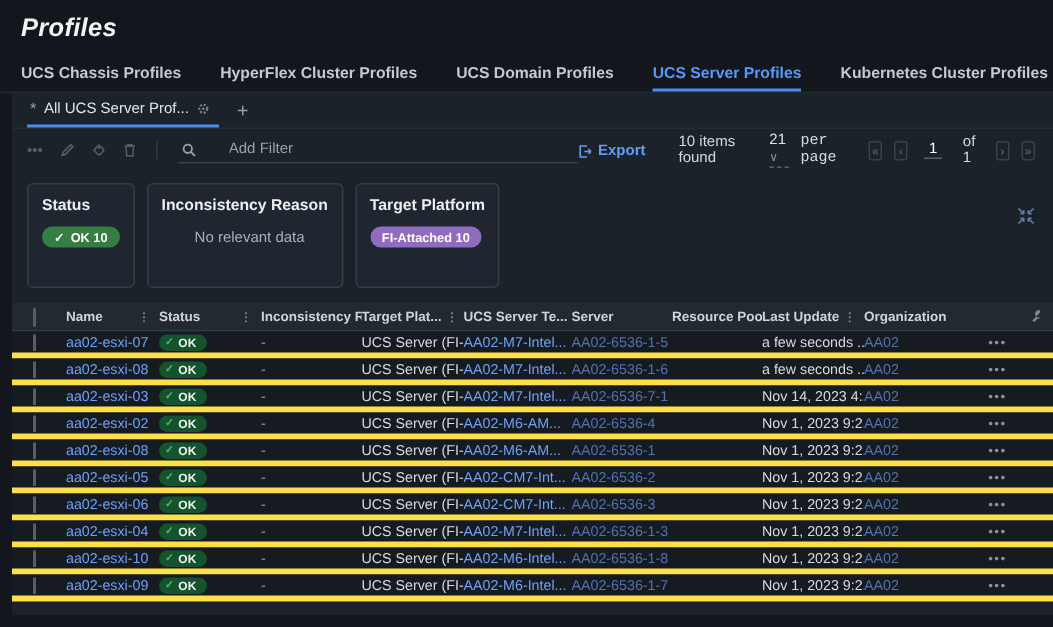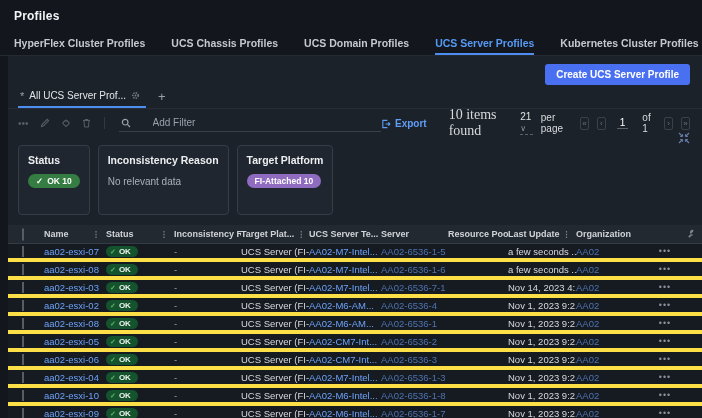--- a/index.html
+++ b/index.html
@@ -5,21 +5,21 @@
   * { margin:0; padding:0; box-sizing:border-box; }
   html,body { width:702px; height:418px; overflow:hidden; }
   body {
     background:#13171d;
     font-family:"Liberation Sans", sans-serif;
     color:#e8eaec;
     font-size:10px;
     -webkit-font-smoothing:antialiased;
   }
   .page-header { padding:9px 0 0 14px; }
-  .page-title { font-size:12px; font-weight:bold; color:#f2f4f6; letter-spacing:.2px; }
+  .page-title { font-size:17px; font-weight:bold; color:#f2f4f6; letter-spacing:.2px;font-style:italic; }
 
   .tabs { display:flex; gap:26px; padding:14px 0 0 14px; border-bottom:1px solid #232a32; height:33px; }
   .tab { font-size:10.5px; font-weight:bold; color:#c4c9cf; padding-bottom:8px; cursor:pointer; border-bottom:2px solid transparent; white-space:nowrap; }
   .tab.active { color:#559af5; border-bottom:2px solid #4d8df0; }
 
   .panel { position:relative; margin-left:8px; width:694px; height:348px; background:#1c222a; }
 
   .btn-row { display:flex; justify-content:flex-end; padding:8px 12px 0 0; }
   .btn-primary { background:#4a70f2; color:#fff; font-size:10px; font-weight:bold; border:none; border-radius:3px; padding:5px 11px; cursor:pointer; }
 
@@ -33,35 +33,35 @@
   .toolbar { display:flex; align-items:center; height:28px; padding:0 12px 0 10px; }
   .tb-icons { display:flex; align-items:center; gap:11px; color:#565d66; }
   .tb-icon { cursor:pointer; display:flex; align-items:center; }
   .tb-sep { width:1px; height:12px; background:#323943; margin:0 2px; }
   .filter-wrap { display:flex; align-items:center; gap:22px; margin-left:12px; width:330px; border-bottom:1px solid #3a414a; padding:3px 2px;justify-content:space-between; }
   .filter-input { background:transparent; border:none; outline:none; color:#aab0b8; font-size:10px; width:100%; font-family:"Liberation Sans",sans-serif; }
   .filter-input::placeholder { color:#9aa1aa; }
 
   .tb-right { display:flex; align-items:center; margin-left:auto; gap:8px; }
   .export { display:flex; align-items:flex-end; gap:4px; color:#5f9df6; font-size:10px; font-weight:bold; cursor:pointer; }
-  .items-found { color:#d7dadd; font-size:14px; margin:0 10px 0 14px;font-family:Liberation Serif, serif; }
+  .items-found { color:#d7dadd; font-size:10px; margin:0 10px 0 14px; }
   .pagesize { color:#e2e5e8; font-size:10px; border-bottom:1px dashed #5a616b; padding-bottom:1px; cursor:pointer; }
   .chev { color:#8a919b; font-size:8px; }
-  .perpage { color:#d7dadd; font-size:10px; margin-right:6px; }
+  .perpage { color:#d7dadd; font-size:10px; margin-right:6px;font-family:Liberation Mono, monospace; }
   .pg-btn { width:13px; height:13px; border:1px solid #3a414a; border-radius:2px; color:#6b727c; font-size:8px; display:flex; align-items:center; justify-content:center; cursor:pointer; }
   .pg-num { width:18px; text-align:center; color:#fff; font-size:10px; border-bottom:1px solid #5a616b; margin:0 3px; }
   .pg-of { color:#d7dadd; font-size:10px; margin:0 3px; }
 
   .widgets { display:flex; gap:8px; padding:8px 0 0 10px; height:80px; }
   .card { background:#20262f; border:1px solid #363d47; border-radius:4px; padding:8px 9px; height:70px; }
   .card-title { font-size:10.5px; font-weight:bold; color:#eceef0; margin-bottom:8px; white-space:nowrap; }
   .pill { display:inline-flex; align-items:center; gap:4px; border-radius:8px; padding:2px 8px; font-size:8.5px; font-weight:bold; color:#fff; white-space:nowrap; }
   .pill-green { background:#357d42; }
   .pill-purple { background:#8f6cc0; }
-  .no-data { color:#aab0b8; font-size:10px; margin-top:10px; }
+  .no-data { color:#aab0b8; font-size:10px; margin-top:10px;margin-left:22px; }
   .collapse-btn { position:absolute; top:76px; right:12px; cursor:pointer; opacity:.9; }
 
   .table { margin-top:8px; }
   .tgrid { display:grid; grid-template-columns:36px 62px 68px 67px 68px 72px 67px 60px 68px 74px 30px 22px; align-items:center; }
   .thead { background:#232931; height:19px; border-bottom:1px solid #343b45; }
   .th { display:flex; align-items:flex-end; justify-content:space-between; font-size:9px; font-weight:bold; color:#d0d4d9; padding-right:6px; overflow:hidden; white-space:nowrap; }
   .th .menu { color:#7e858e; font-size:8px; cursor:pointer; padding-left:3px; }
   .cb { width:9px; height:9px; border:1px solid #565d66; border-radius:2px; margin-left:14px; cursor:pointer; }
   .wrench-cell { display:flex; justify-content:center; }
 
@@ -77,32 +77,29 @@
   svg { display:block; }
 </style>
 </head>
 <body>
 
 <div class="page-header">
   <div class="page-title">Profiles</div>
 </div>
 
 <div class="tabs">
+  <div class="tab">UCS Chassis Profiles</div>
   <div class="tab">HyperFlex Cluster Profiles</div>
-  <div class="tab">UCS Chassis Profiles</div>
   <div class="tab">UCS Domain Profiles</div>
   <div class="tab active">UCS Server Profiles</div>
   <div class="tab">Kubernetes Cluster Profiles</div>
 </div>
 
 <div class="panel">
 
-  <div class="btn-row">
-    <button class="btn-primary">Create UCS Server Profile</button>
-  </div>
 
   <div class="viewtabs">
     <div class="viewtab">
       <span class="star">*</span>
       <span class="lbl">All UCS Server Prof...</span>
       <span class="gear-svg">
         <svg width="9" height="9" viewBox="0 0 10 10">
             <circle cx="5" cy="5" r="3" fill="none" stroke="#9aa1aa" stroke-width="1.6" stroke-dasharray="1.6 1.2"></circle>
             <circle cx="5" cy="5" r="1" fill="#9aa1aa"></circle>
           </svg>

